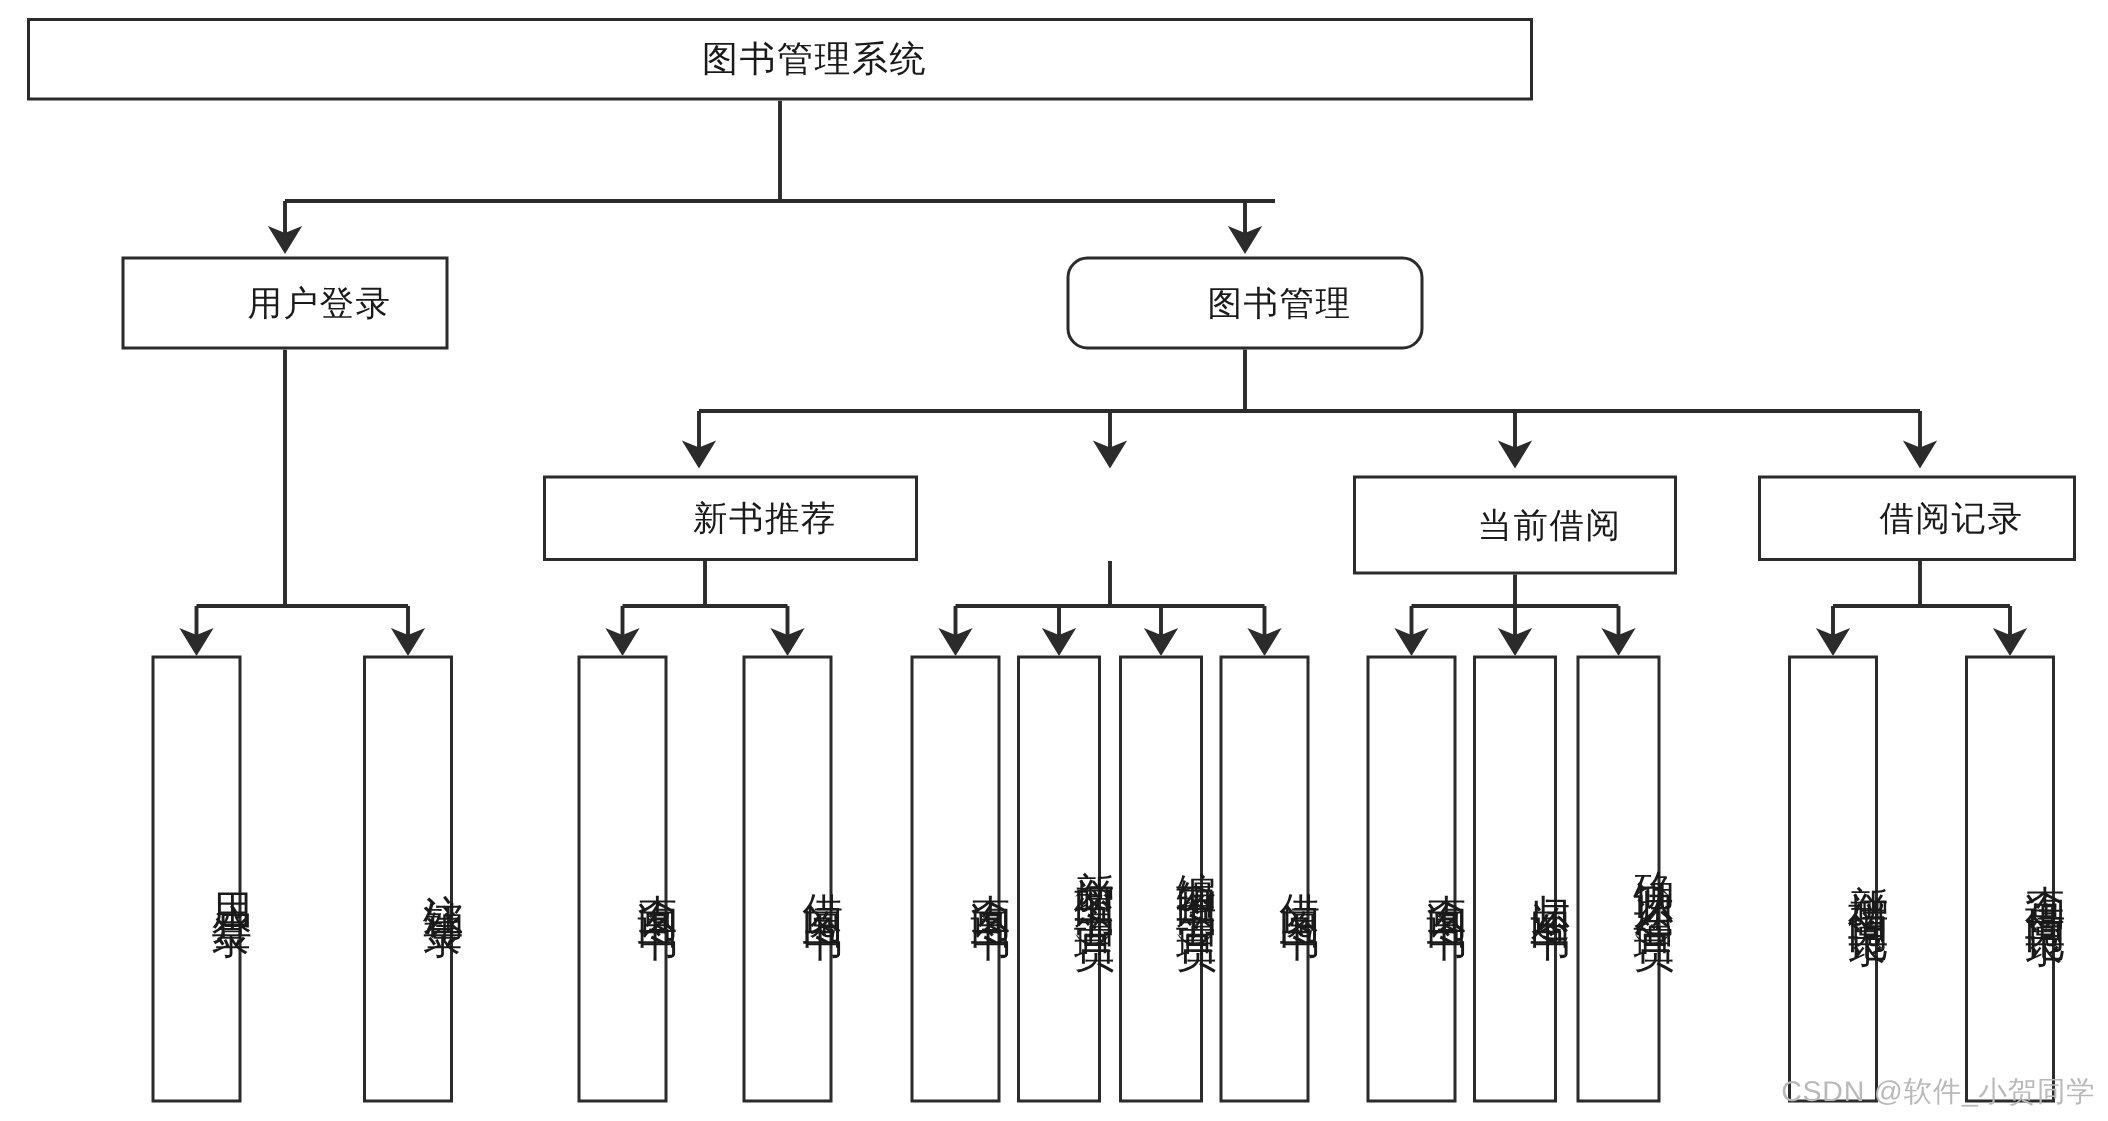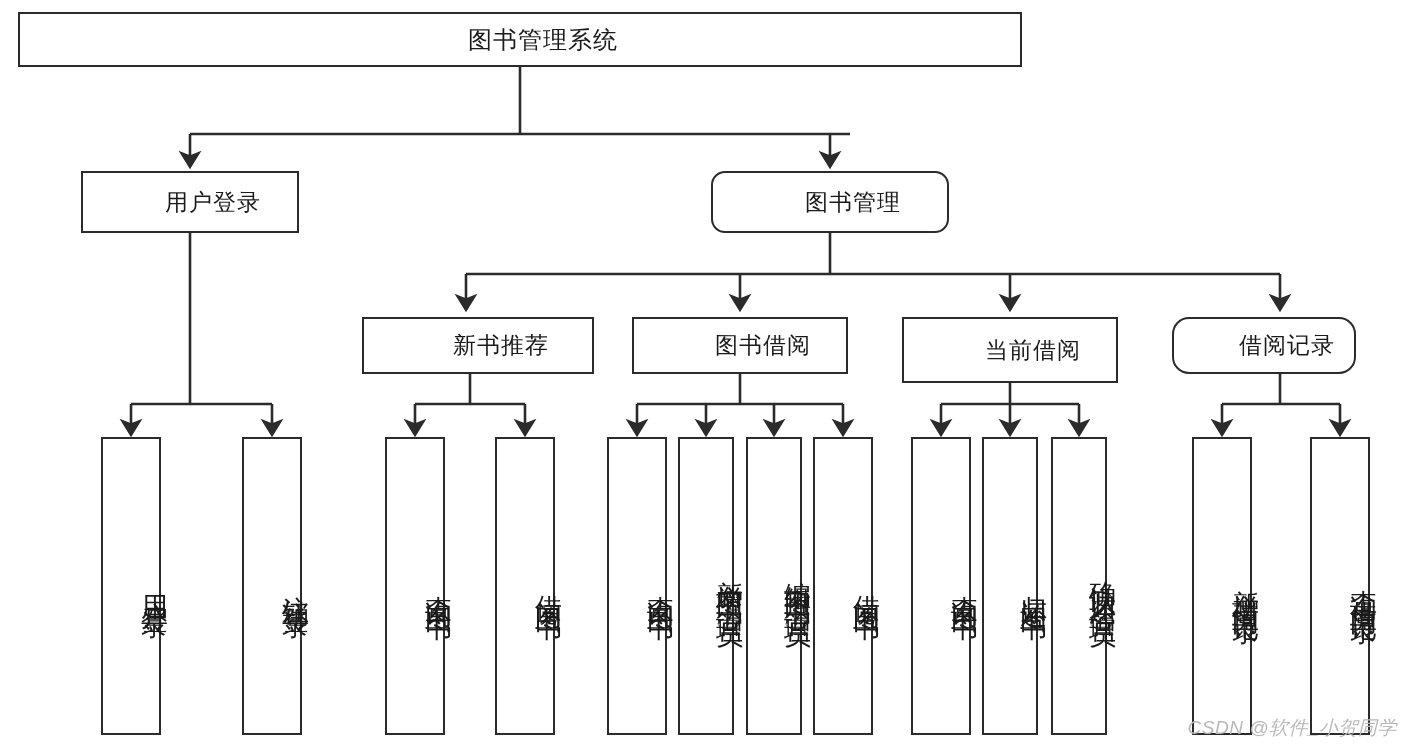--- a/index.html
+++ b/index.html
@@ -66,21 +66,20 @@
   }
   .watermark {
     position: absolute;
     right: 8px;
     bottom: 6px;
     font-size: 19px;
     color: #b9b9b9;
     letter-spacing: 0.5px;
     z-index: 5;
     white-space: nowrap;
-    font-style: italic;
   }
 </style>
 </head>
 <body>
 
 <div id="canvas">
 
   <svg class="edges" viewBox="0 0 1405 747" xmlns="http://www.w3.org/2000/svg">
     <defs>
       <marker id="arrow" markerWidth="10" markerHeight="10" refX="4.2" refY="5" orient="auto" markerUnits="strokeWidth">
@@ -136,33 +135,30 @@
   </div>
 
   <div class="node horiz" style="left:81px; top:171px; width:218px; height:62px;">
     <span class="node-label">用户登录</span>
   </div>
 
   <div class="node horiz" style="left:711px; top:171px; width:238px; height:62px;border-radius:14px;">
     <span class="node-label">图书管理</span>
   </div>
 
-  <div class="node horiz" style="left:362px; top:317px; width:232px; height:57px;align-items:center;">
+  <div class="node horiz" style="left:362px; top:317px; width:250px; height:57px;align-items:center;">
     <span class="node-label">新书推荐</span>
   </div>
 
-  <div class="node horiz" style="left:632px; top:317px; width:216px; height:57px;">
-    <span class="node-label">图书借阅</span>
-  </div>
 
   <div class="node horiz" style="left:902px; top:317px; width:216px; height:66px;">
     <span class="node-label">当前借阅</span>
   </div>
 
-  <div class="node horiz" style="left:1172px; top:317px; width:184px; height:57px;border-radius:17px;">
+  <div class="node horiz" style="left:1172px; top:317px; width:212px; height:57px;">
     <span class="node-label">借阅记录</span>
   </div>
 
   <div class="node vert" style="left:101px; top:437px; width:60px; height:298px;">
     <span class="node-label">用户登录</span>
   </div>
 
   <div class="node vert" style="left:242px; top:437px; width:60px; height:298px;">
     <span class="node-label">注销登录</span>
   </div>

